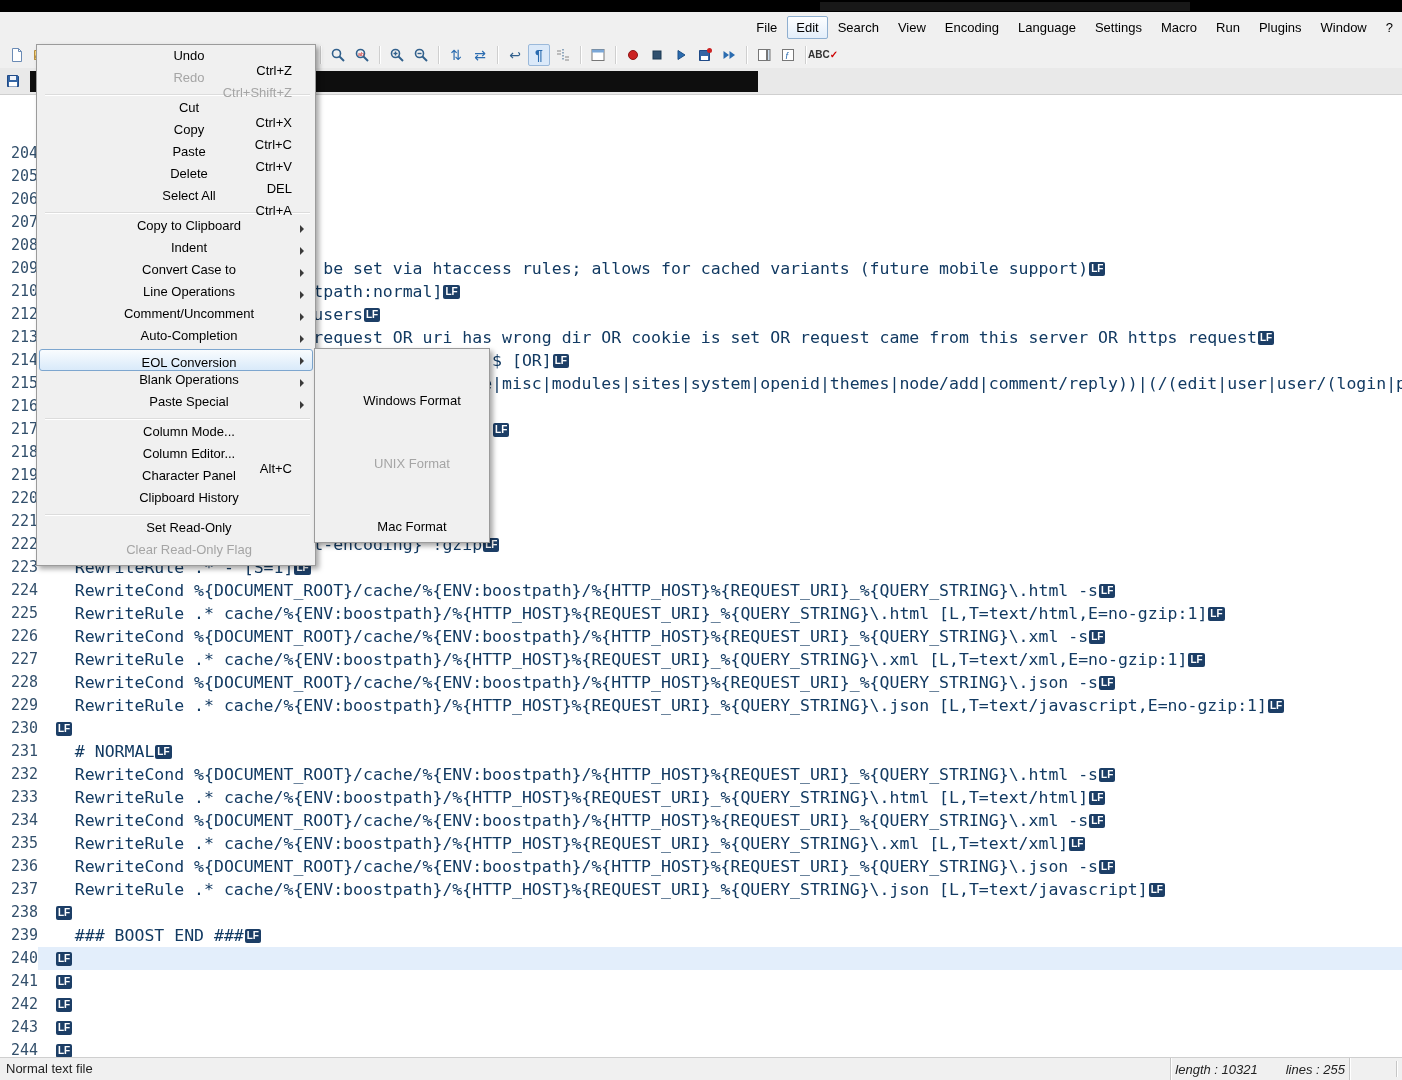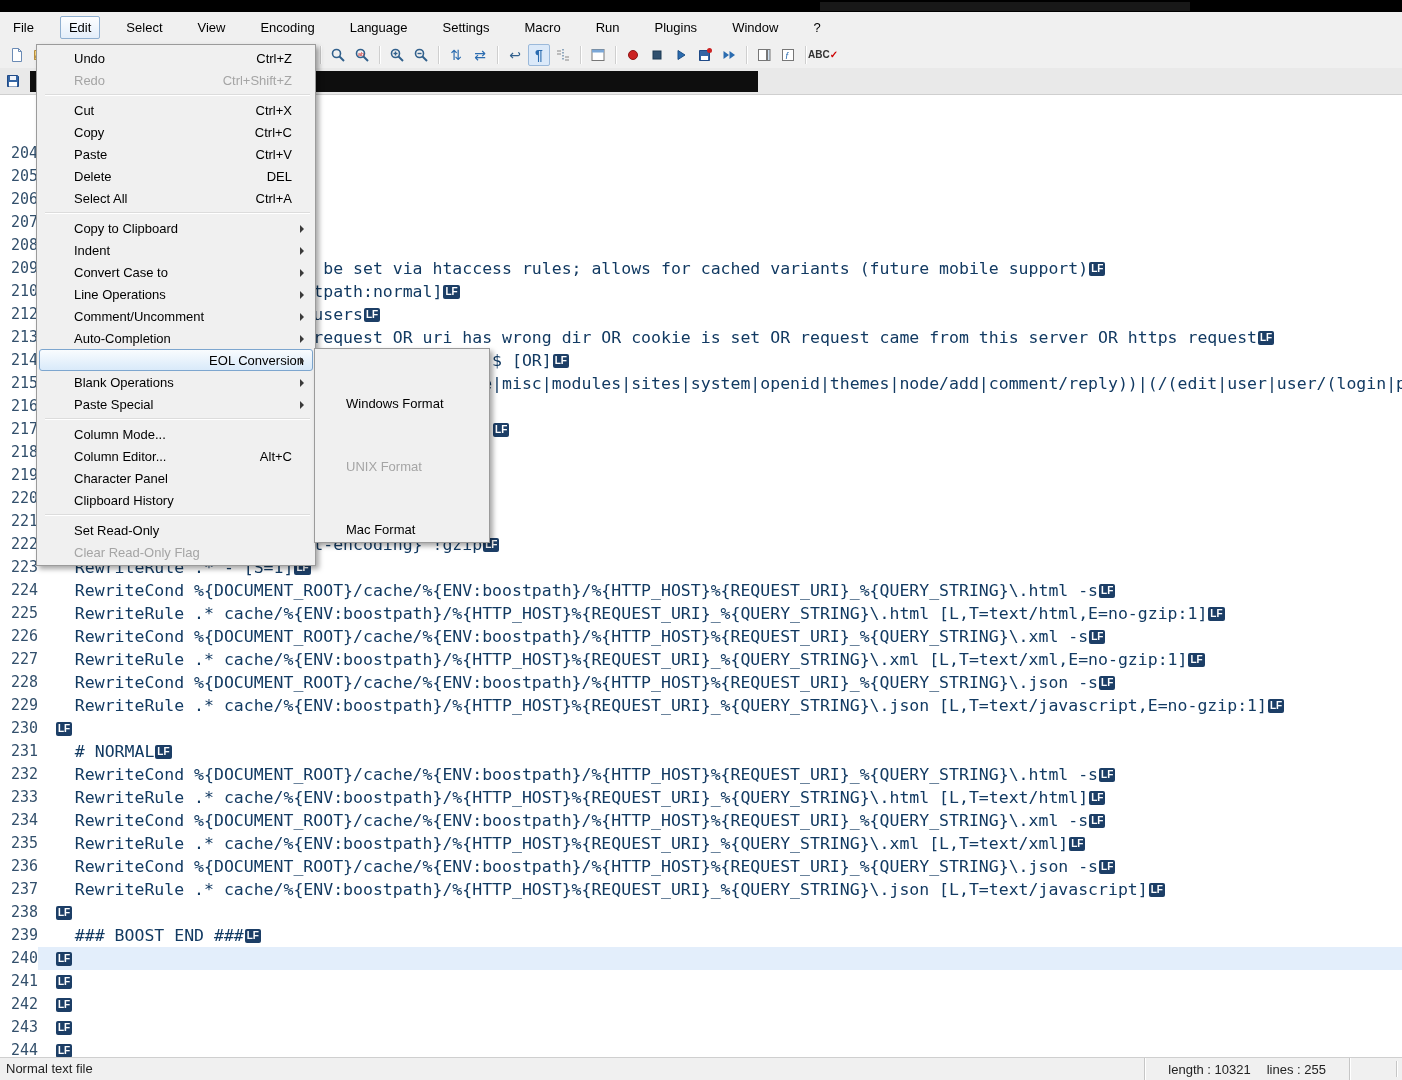--- a/index.html
+++ b/index.html
@@ -5,21 +5,21 @@
   html,body{margin:0;padding:0;}
   body{
     width:1402px;height:1080px;position:relative;overflow:hidden;
     background:#ffffff;font-family:"Liberation Sans",sans-serif;
     -webkit-font-smoothing:antialiased;
   }
   
   .titlebar{position:absolute;top:0;left:0;right:0;height:12px;background:#000;}
   .titlebar .title-hint{position:absolute;left:820px;top:2px;width:370px;height:9px;background:#181818;}
   .menubar{position:absolute;top:12px;left:0;right:0;height:30px;background:#f0f0f0;
-    display:flex;align-items:center;padding-left:4px;gap:17px;font-size:13px;color:#000;}
+    display:flex;align-items:center;padding-left:4px;gap:1px;font-size:13px;color:#000;justify-content:flex-end;}
   .mb-item{padding:3px 8px;border:1px solid transparent;border-radius:2px;cursor:default;}
   .mb-item.active{background:linear-gradient(#fdfeff,#e3eefa);border-color:#8fafd0;}
   
   .toolbar{position:absolute;top:42px;left:0;right:0;height:26px;background:#f0f0f0;
     display:flex;align-items:center;padding-left:6px;gap:2px;}
   .tb-btn{width:20px;height:20px;display:flex;align-items:center;justify-content:center;
     border:1px solid transparent;border-radius:2px;flex:none;}
   .tb-btn.pressed{background:#dbe9f9;border-color:#9bb9da;}
   .tb-sep{width:1px;height:18px;background:#cfcfcf;margin:0 4px;flex:none;box-shadow:1px 0 0 #fff;}
   .tb-btn svg{display:block;}
@@ -34,53 +34,53 @@
   .ln{width:38px;flex:none;text-align:right;color:#33506c;font-size:15px;}
   .ltext{flex:1;padding-left:17px;color:#123a62;white-space:pre;overflow:hidden;}
   .line.current .ltext{background:#e3eefb;}
   .eol{display:inline-block;background:#1c3e66;color:#fff;font-size:10px;font-weight:bold;
     line-height:14px;height:14px;padding:0 2px;border-radius:2px;margin-left:1px;
     vertical-align:middle;position:relative;top:-1px;font-family:"Liberation Sans",sans-serif;}
   
   .statusbar{position:absolute;bottom:0;left:0;right:0;height:22px;background:#f0f0f0;
     border-top:1px solid #cfcfcf;font-size:13px;color:#222;}
   .sb-left{position:absolute;left:6px;top:0;line-height:21px;}
-  .sb-group{position:absolute;right:52px;top:0;bottom:0;display:flex;align-items:center;gap:16px;
-    padding:0 23px;border-left:1px solid #c6c6c6;border-right:1px solid #c6c6c6;
-    box-shadow:inset 1px 0 0 #fff, 1px 0 0 #fff;}
+  .sb-group{position:absolute;right:52px;top:0;bottom:0;display:flex;align-items:center;gap:28px;
+    padding:0 4px;border-left:1px solid #c6c6c6;border-right:1px solid #c6c6c6;
+    box-shadow:inset 1px 0 0 #fff, 1px 0 0 #fff;font-style:italic;}
   .sb-endsep{position:absolute;right:5px;top:3px;bottom:3px;width:1px;background:#c6c6c6;box-shadow:1px 0 0 #fff;}
   
   .menu-panel{position:absolute;left:36px;top:44px;width:278px;background:#f0f0f0;
     border:1px solid #9b9b9b;box-shadow:3px 3px 5px rgba(0,0,0,.35);padding:2px 0;
     z-index:30;font-size:13px;color:#000;}
   .submenu-panel{position:absolute;left:314px;top:348px;width:174px;background:#f0f0f0;
     border:1px solid #9b9b9b;box-shadow:3px 3px 5px rgba(0,0,0,.35);padding:2px 0;
     z-index:31;font-size:13px;color:#000;}
   .menu-item{height:22px;box-sizing:border-box;display:flex;align-items:center;
-    padding:0 8px 0 34px;position:relative;margin:0 2px;border:1px solid transparent;border-radius:3px;}
+    padding:0 8px 0 34px;position:relative;margin:0 2px;border:1px solid transparent;border-radius:3px;flex-direction:column;}
   .submenu-panel .menu-item{padding-left:28px;margin-top:41px;}
   .menu-item .label{white-space:nowrap;}
   .menu-item .shortcut{margin-left:auto;padding-right:12px;white-space:nowrap;}
   .menu-item.disabled{color:#a5a5a5;}
   .menu-item.highlight{background:linear-gradient(#f9fcfe,#d9eafa);border-color:#7da6cf;justify-content:flex-end;}
   .menu-item .arrow{position:absolute;right:8px;top:7px;width:0;height:0;
     border-left:4px solid #3a3a3a;border-top:4px solid transparent;border-bottom:4px solid transparent;}
   .menu-sep{height:1px;background:#dcdcdc;border-bottom:1px solid #fff;margin:3px 5px 3px 8px;}
 </style>
 </head>
 <body>
 
 <div class="titlebar">
   <div class="title-hint"></div>
 </div>
 
 <div class="menubar" id="menubar">
     <div class="mb-item">File</div>
     <div class="mb-item active">Edit</div>
-    <div class="mb-item">Select</div>
+    <div class="mb-item">Search</div>
     <div class="mb-item">View</div>
     <div class="mb-item">Encoding</div>
     <div class="mb-item">Language</div>
     <div class="mb-item">Settings</div>
     <div class="mb-item">Macro</div>
     <div class="mb-item">Run</div>
     <div class="mb-item">Plugins</div>
     <div class="mb-item">Window</div>
     <div class="mb-item">?</div>
   </div>

